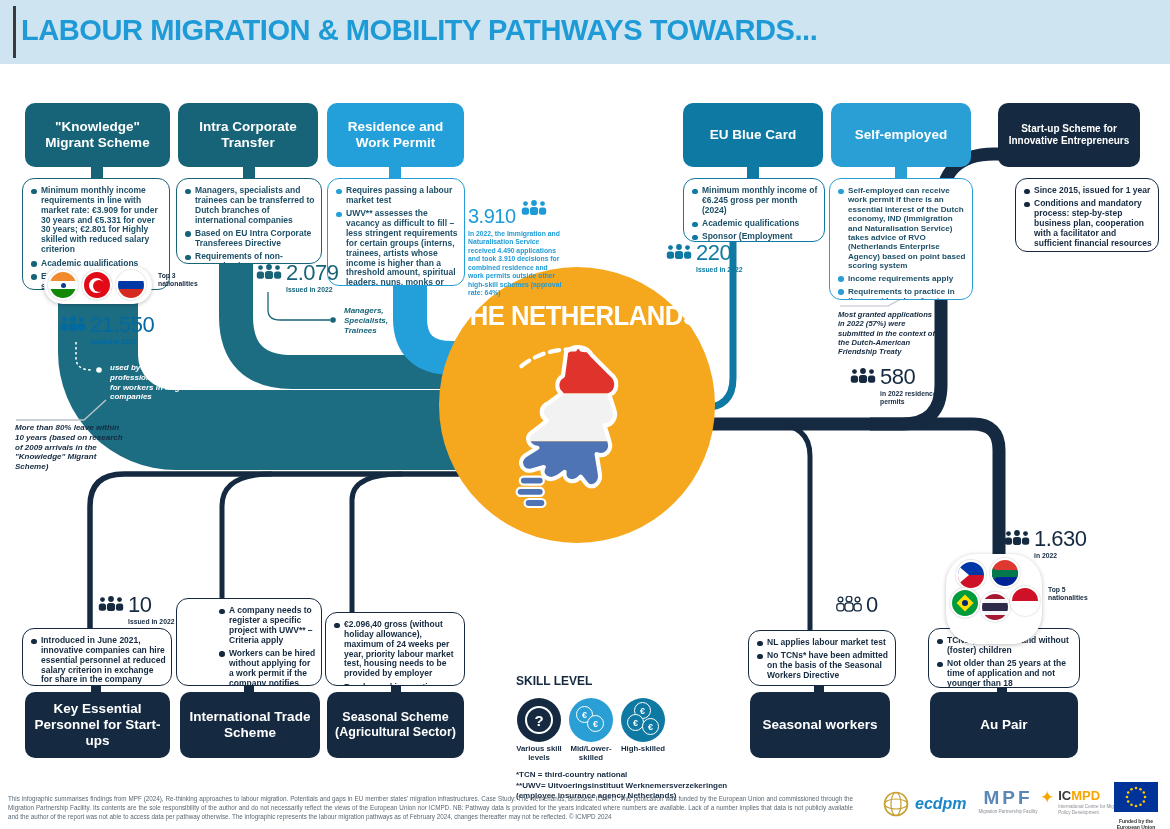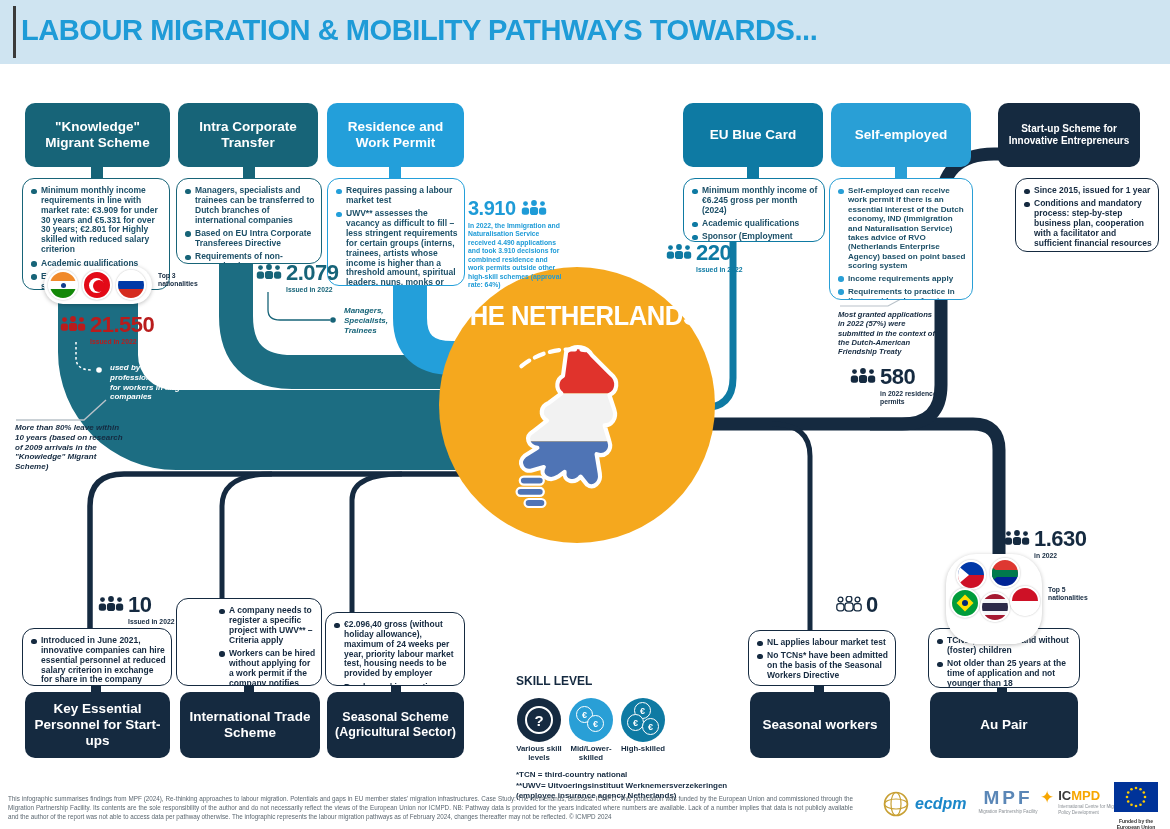--- a/index.html
+++ b/index.html
@@ -43,25 +43,25 @@
   #d-se{left:829px;top:178px;width:144px;height:122px;--c:#299fd6;--t:#1d5068;}
   #d-se ul{font-size:8.1px;}
   #d-su{left:998px;top:178px;width:144px;height:74px;margin-left:17px;--c:#152a40;--t:#152a40;}
   #d-kep{left:22px;top:628px;width:150px;height:58px;--c:#152a40;--t:#152a40;}
   #d-its{left:176px;top:598px;width:146px;height:88px;padding-left:41px;--c:#152a40;--t:#152a40;}
   #d-ssa{left:325px;top:612px;width:140px;height:74px;--c:#152a40;--t:#152a40;}
   #d-sw{left:748px;top:630px;width:148px;height:56px;--c:#152a40;--t:#152a40;}
   #d-ap{left:928px;top:628px;width:152px;height:60px;--c:#152a40;--t:#152a40;}
   
   .stat{position:absolute;display:flex;gap:4px;align-items:flex-start;z-index:3;}
-  .num{font-size:22px;font-weight:700;line-height:1;letter-spacing:-0.5px;}
+  .num{font-size:22px;font-weight:400;line-height:1;letter-spacing:-0.5px;margin-top:8px;}
   .cap{display:block;font-size:6.8px;font-weight:700;margin-top:2px;line-height:1.25;}
   .ppl{width:26px;height:16px;margin-top:2px;fill:currentColor;flex:none;}
   .ppl.outline{fill:none;stroke:currentColor;stroke-width:1.3px;}
-  #s-kn{left:60px;top:314px;color:#b91c1c;}
+  #s-kn{left:60px;top:314px;color:#0369a1;}
   #s-ict{left:256px;top:262px;color:#176478;}
   #s-bc{left:666px;top:242px;color:#0e7aa3;}
   #s-su{left:850px;top:366px;color:#152a40;}
   #s-su .cap{width:58px;}
   #s-kep{left:98px;top:594px;color:#152a40;}
   #s-sw{left:836px;top:594px;color:#152a40;}
   #s-ap{left:1004px;top:528px;color:#152a40;}
   #s-rwp{left:468px;top:198px;color:#1e9bd7;display:block;}
   #s-rwp .row{display:flex;gap:5px;align-items:flex-start;}
   #s-rwp .num{font-size:20px;}

